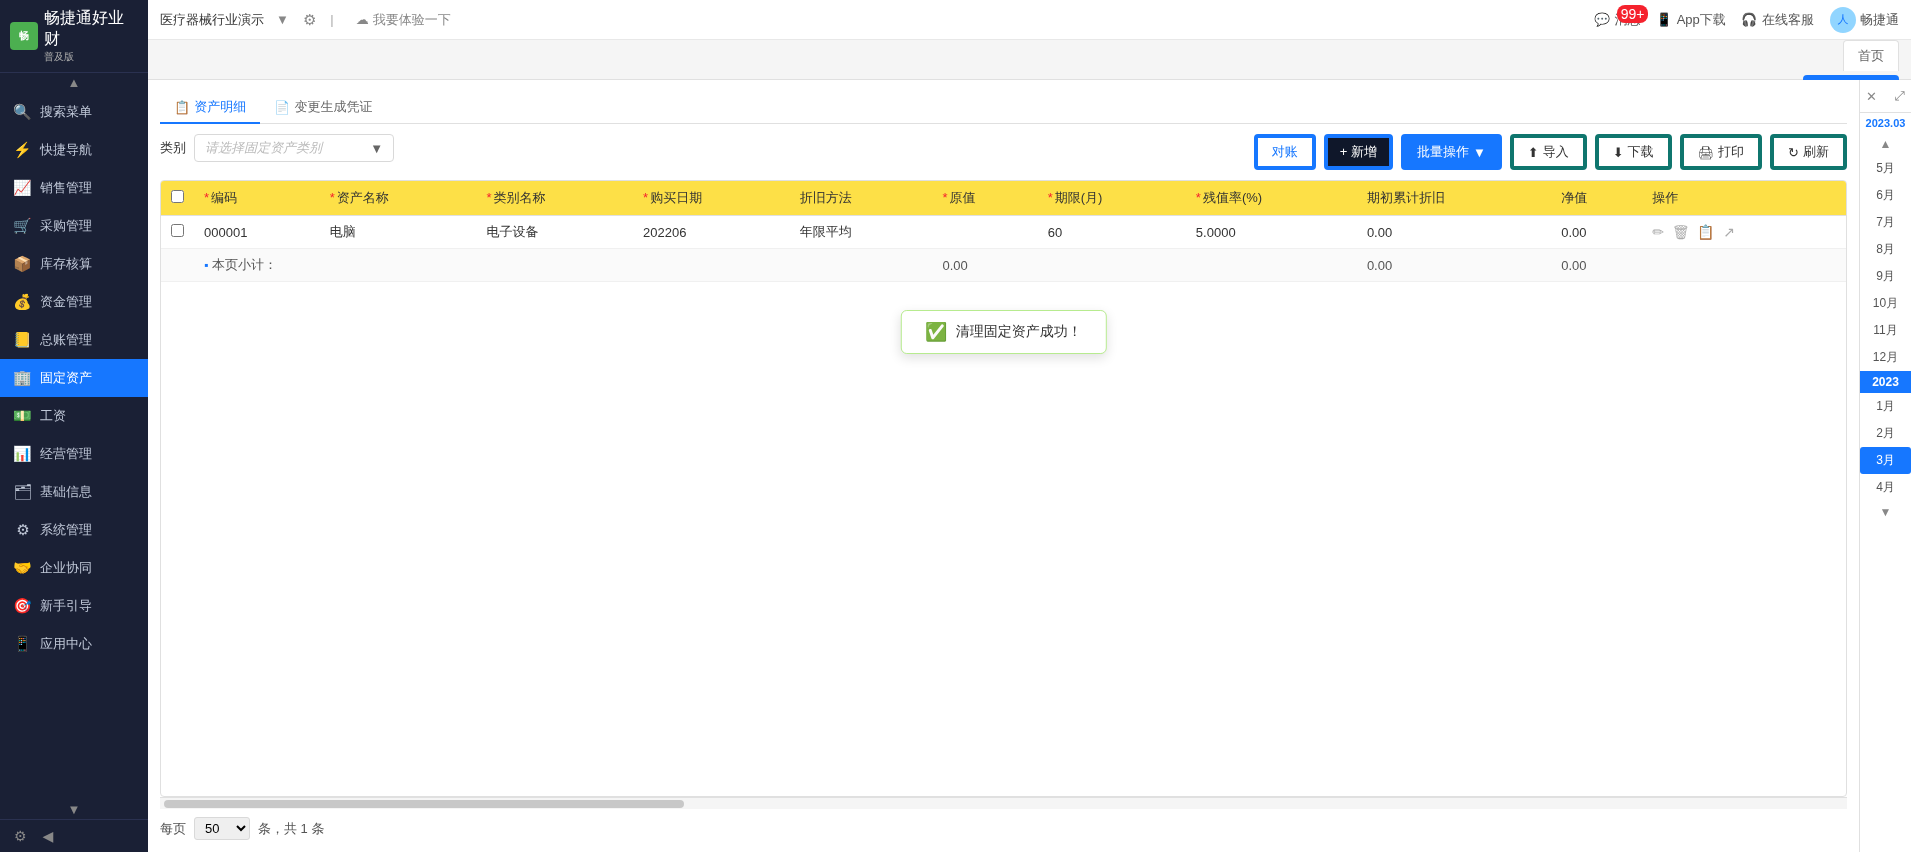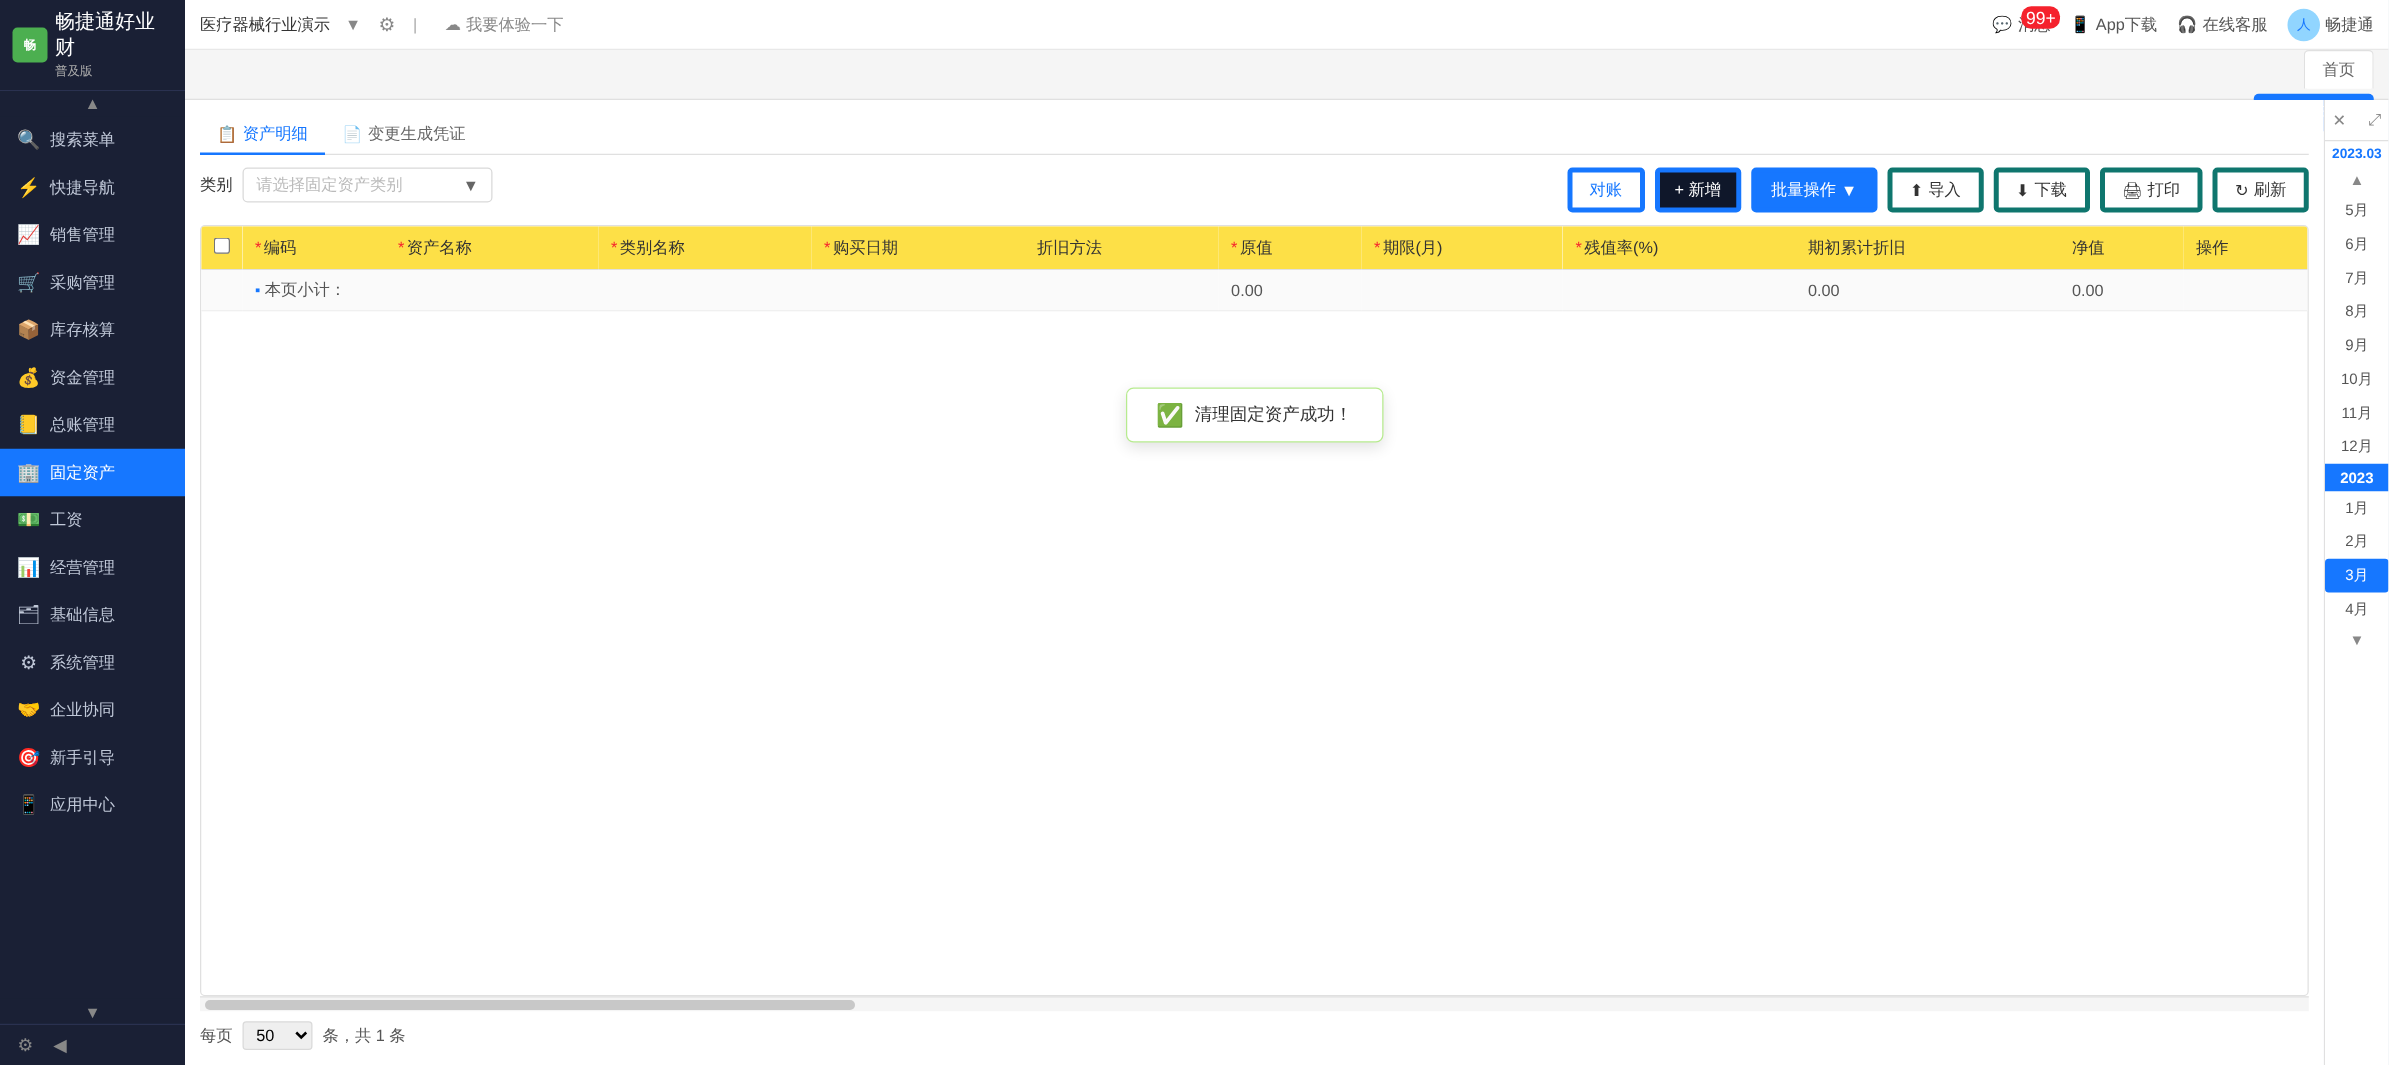--- a/index.html
+++ b/index.html
@@ -236,21 +236,21 @@
         <div class="sub-tab">
           <span class="sub-tab-icon">📄</span>
           <span>变更生成凭证</span>
         </div>
       </div>
 
       <div class="toolbar">
         <div class="filter-row">
           <span class="filter-label">类别</span>
           <div class="filter-select filter-select-wide">
-            <span style="color:#bbb;">请选择固定资产类别</span>
+            <span style="color:#bbb;font-style:italic;">请选择固定资产类别</span>
             <span style="margin-left:auto;">▼</span>
           </div>
         </div>
         <div class="toolbar-right">
           <button class="btn btn-align">对账</button>
           <button class="btn btn-new">+ 新增</button>
           <button class="btn btn-batch">
             <span>批量操作</span>
             <span>▼</span>
           </button>
@@ -287,20 +287,41 @@
               <th>折旧方法</th>
               <th><span class="req">*</span>原值</th>
               <th><span class="req">*</span>期限(月)</th>
               <th><span class="req">*</span>残值率(%)</th>
               <th>期初累计折旧</th>
               <th>净值</th>
               <th>操作</th>
             </tr>
           </thead>
           <tbody>
+            <tr>
+              <td class="checkbox-cell"><input type="checkbox" style=""></td>
+              <td>000001</td>
+              <td>电脑</td>
+              <td>电子设备</td>
+              <td>202206</td>
+              <td>年限平均</td>
+              <td></td>
+              <td>60</td>
+              <td>5.0000</td>
+              <td>0.00</td>
+              <td>0.00</td>
+              <td>
+                <div class="action-icons">
+                  <span class="action-icon" title="编辑">✏</span>
+                  <span class="action-icon" title="删除">🗑</span>
+                  <span class="action-icon" title="复制">📋</span>
+                  <span class="action-icon" title="更多">↗</span>
+                </div>
+              </td>
+            </tr>
             <tr class="subtotal-row">
               <td></td>
               <td colspan="5">
                 <span style="color:#1677ff;font-size:12px;">▪</span>
                 <span>本页小计：</span>
               </td>
               <td>0.00</td>
               <td></td>
               <td></td>
               <td>0.00</td>

